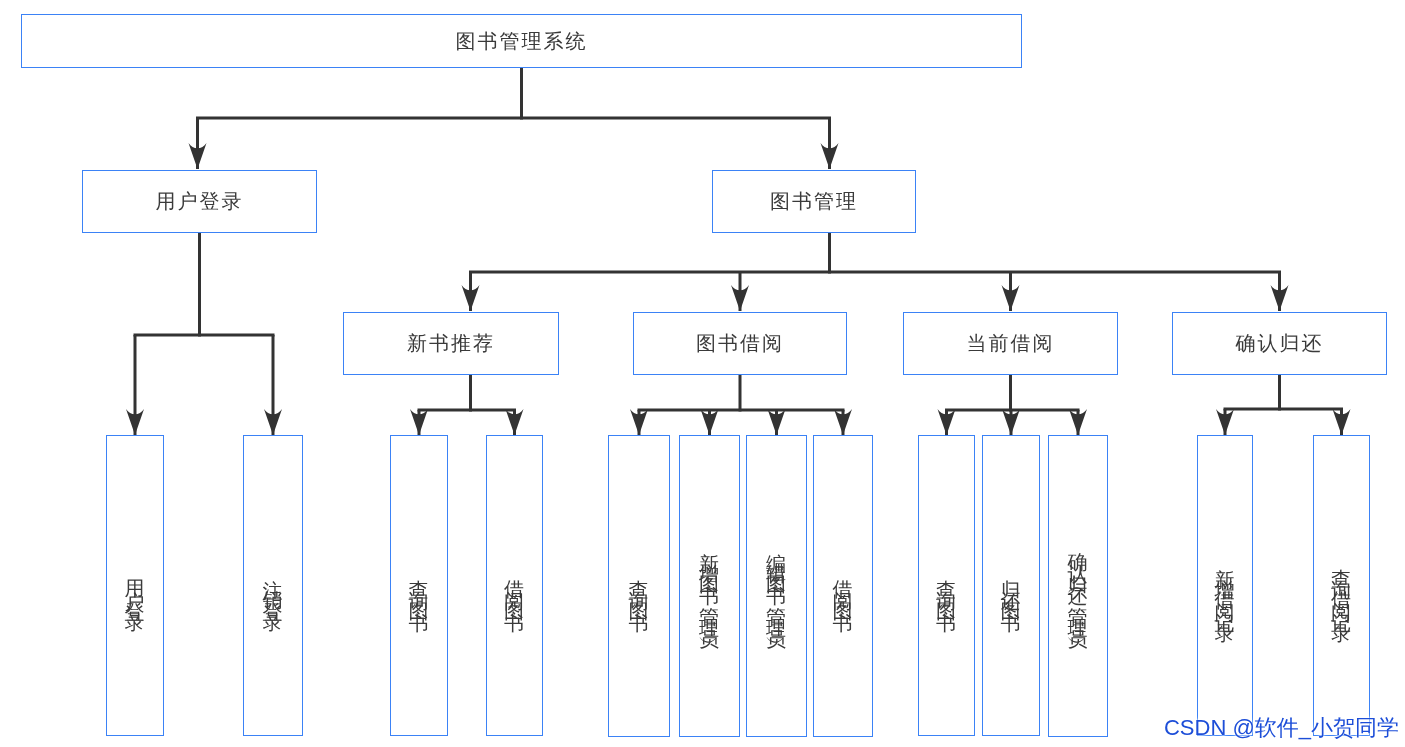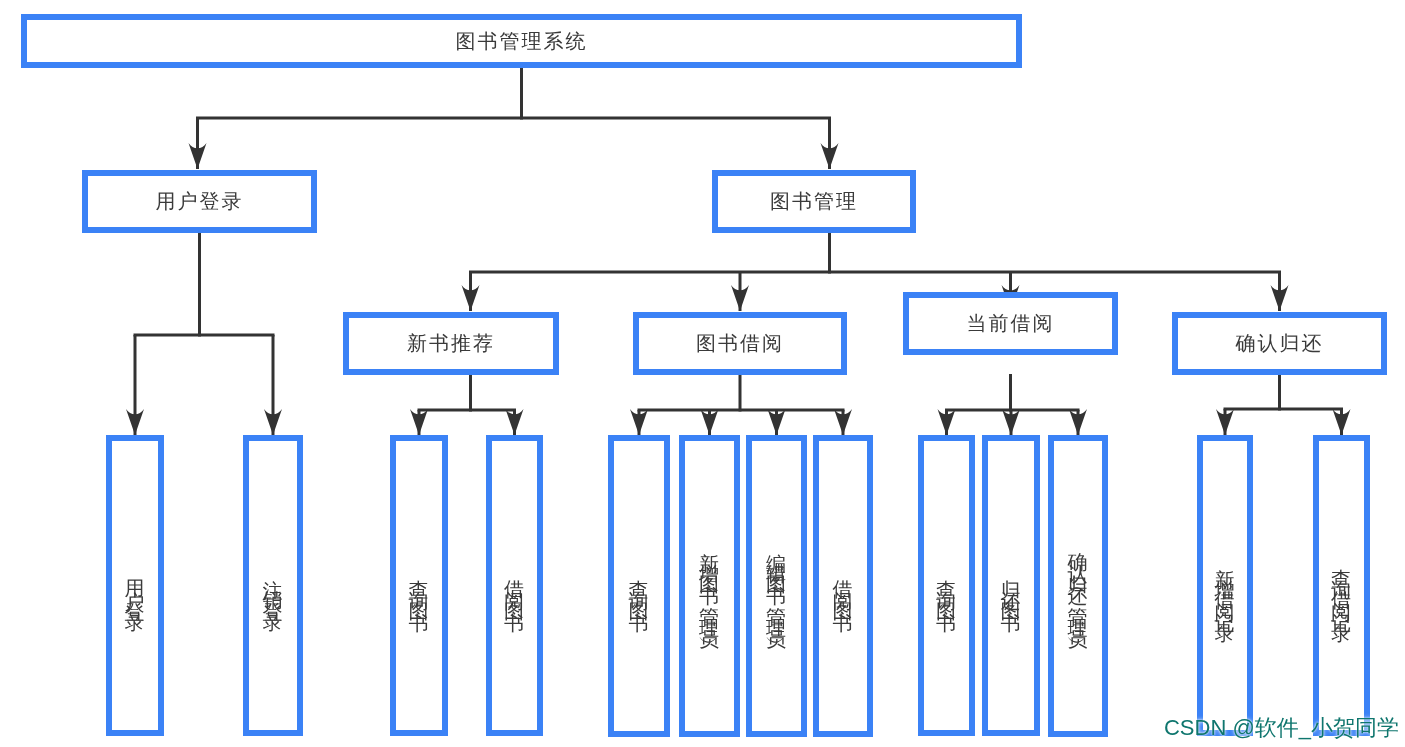--- a/index.html
+++ b/index.html
@@ -18,21 +18,21 @@
   #connectors {
     position: absolute;
     left: 0;
     top: 0;
     z-index: 1;
     pointer-events: none;
   }
   .node {
     position: absolute;
     box-sizing: border-box;
-    border: 6px solid #3b82f6;
+    border: 1px solid #3b82f6;
     background: #ffffff;
     display: flex;
     align-items: center;
     justify-content: center;
     z-index: 2;
     color: #3a3a3a;
   }
   .hbox span {
     font-size: 20px;
     letter-spacing: 2px;
@@ -44,21 +44,21 @@
     letter-spacing: 11px;
     line-height: 1;
     white-space: nowrap;
   }
   #watermark {
     position: absolute;
     right: 6px;
     bottom: 4px;
     z-index: 3;
     font-size: 22px;
-    color: #0f766e;
+    color: #1d4ed8;
     text-shadow: 0 0 2px #ffffff, 0 0 4px #ffffff;
     white-space: nowrap;
   }
 </style>
 </head>
 <body>
 
 <div id="stage">
 
   <svg id="connectors" width="1405" height="747" viewBox="0 0 1405 747">
@@ -121,21 +121,21 @@
   <div class="node hbox" style="left:712px; top:170px; width:204px; height:63px;">
     <span>图书管理</span>
   </div>
 
   <div class="node hbox" style="left:343px; top:312px; width:216px; height:63px;">
     <span>新书推荐</span>
   </div>
   <div class="node hbox" style="left:633px; top:312px; width:214px; height:63px;">
     <span>图书借阅</span>
   </div>
-  <div class="node hbox" style="left:903px; top:292px; width:215px; height:63px;">
+  <div class="node hbox" style="left:903px; top:312px; width:215px; height:63px;">
     <span>当前借阅</span>
   </div>
   <div class="node hbox" style="left:1172px; top:312px; width:215px; height:63px;">
     <span>确认归还</span>
   </div>
 
   <div class="node vbox" style="left:106px; top:435px; width:58px; height:301px;">
     <span>用户登录</span>
   </div>
   <div class="node vbox" style="left:243px; top:435px; width:60px; height:301px;">

